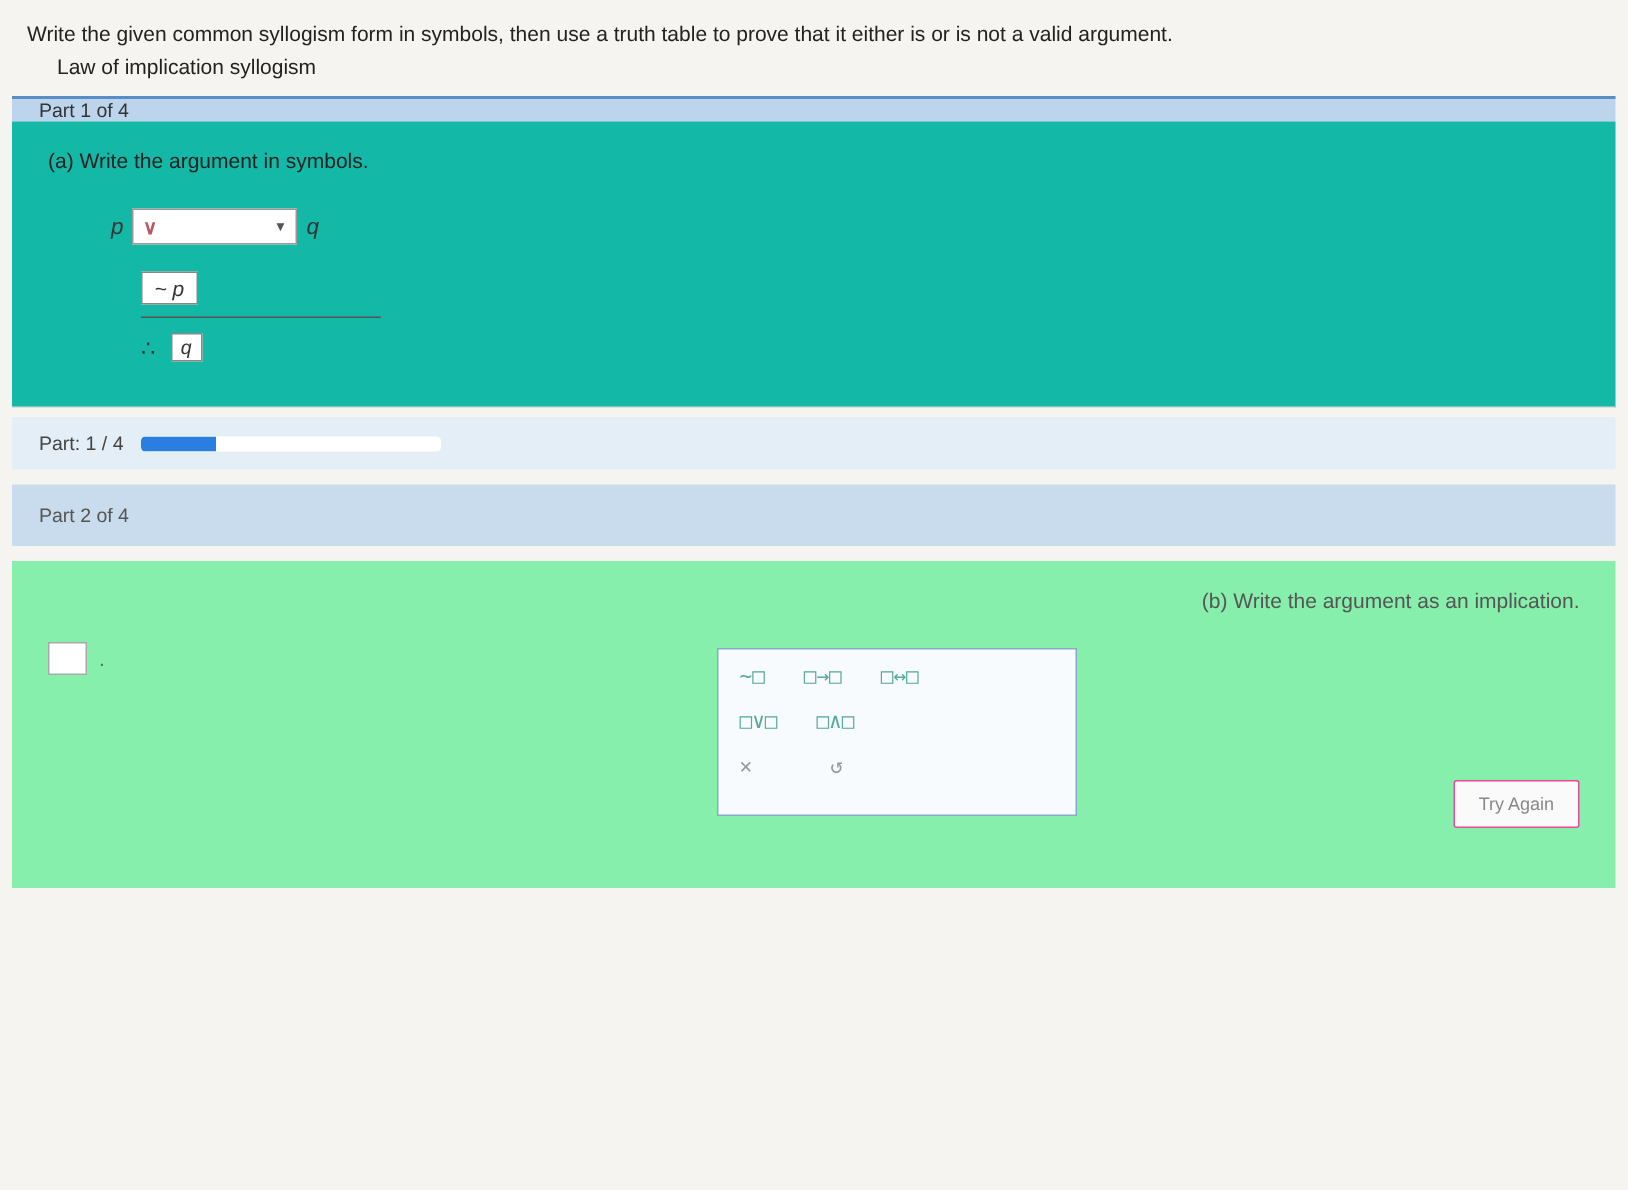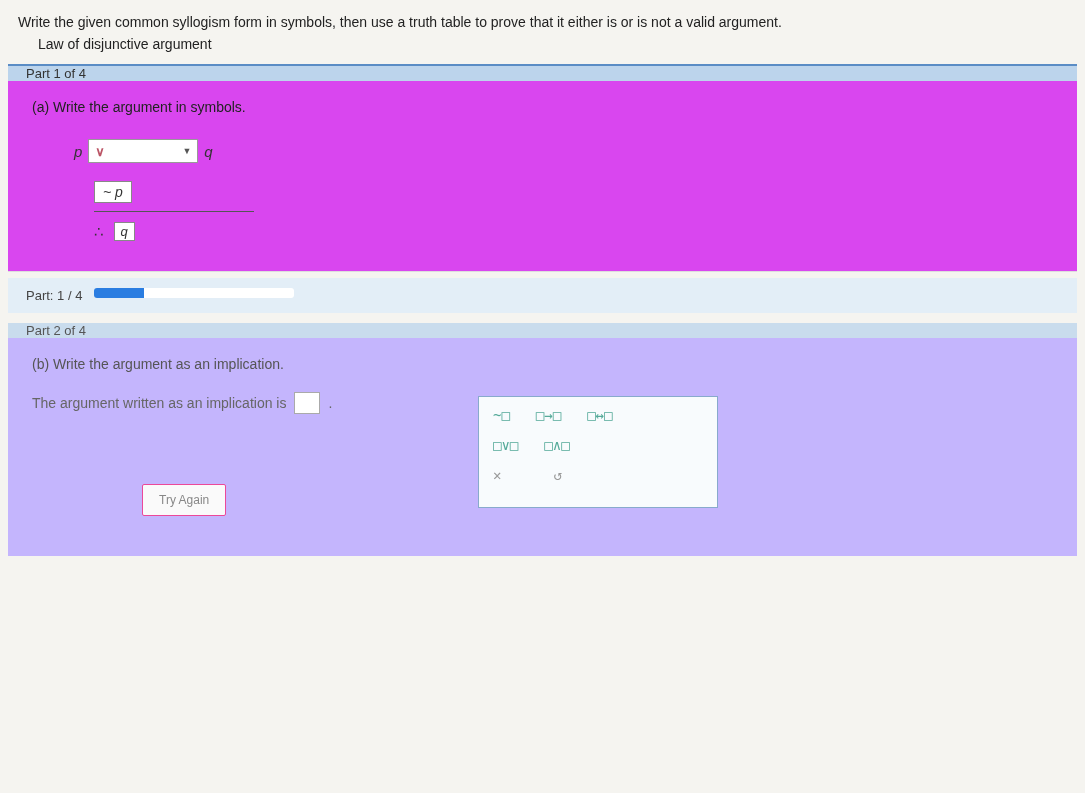--- a/index.html
+++ b/index.html
@@ -25,21 +25,21 @@
 }
 .part-bar {
   background: #bcd4ec;
   border-top: 2px solid #5a8cc5;
   padding: 0 18px;
   font-size: 13px;
   color: #333;
   margin: 0 8px;
 }
 .part-body {
-  background: #d946ef;
+  background: #14b8a6;
   margin: 0 8px;
   padding: 18px 24px 30px 24px;
   border-bottom: 1px solid #ddd;
 }
 .instr {
   font-size: 14px;
   color: #222;
   margin-bottom: 24px;
 }
 .argument-block {
@@ -99,49 +99,51 @@
   padding: 1px 6px;
   font-style: italic;
   font-size: 13px;
 }
 
 .progress-row {
   background: #e3eef7;
   margin: 6px 8px 0 8px;
   padding: 10px 18px;
   display: flex;
+  align-items: center;
   gap: 12px;
   font-size: 13px;
   color: #444;
 }
 .progress-track {
   width: 200px;
   height: 10px;
   background: #fff;
   border-radius: 3px;
   overflow: hidden;
 }
 .progress-fill {
   width: 25%;
   height: 100%;
   background: #2a7de1;
 }
 
 .part2-bar {
   background: #c9dced;
-  padding: 0 18px;
+  padding: 13px 18px;
   margin: 10px 8px 0 8px;
   font-size: 13px;
   color: #555;
 }
 .part2-body {
-  background: #c4b5fd;
-  margin: 0 8px;
+  background: #86efac;
+  margin: 10px 8px;
   padding: 18px 24px 40px 24px;
   position: relative;
+  text-align: right;
 }
 .instr2 { font-size: 14px; color: #555; margin-bottom: 20px; }
 .impl-line {
   font-size: 14px;
   color: #666;
   display: flex;
   align-items: center;
   gap: 8px;
 }
 .ans-box {
@@ -180,21 +182,21 @@
   font-size: 12px;
   color: #888;
   display: inline-block;
   border-radius: 2px;
 }
 </style>
 </head>
 <body>
 
 <div class="header-text">Write the given common syllogism form in symbols, then use a truth table to prove that it either is or is not a valid argument.</div>
-<div class="subhead">Law of disjunctive argument</div>
+<div class="subhead">Law of implication syllogism</div>
 
 <div class="part-bar">Part 1 of 4</div>
 <div class="part-body">
   <div class="instr">(a) Write the argument in symbols.</div>
   <div class="argument-block">
     <div class="line1">
       <span class="ital">p</span>
       <div class="dropdown">
         <span class="dd-val">∨</span>
         <span class="caret">▼</span>
@@ -216,21 +218,20 @@
   <span>Part: 1 / 4</span>
   <div class="progress-track">
     <div class="progress-fill"></div>
   </div>
 </div>
 
 <div class="part2-bar">Part 2 of 4</div>
 <div class="part2-body">
   <div class="instr2">(b) Write the argument as an implication.</div>
   <div class="impl-line">
-    <span>The argument written as an implication is</span>
     <span class="ans-box"></span>
     <span>.</span>
   </div>
 
   <div class="palette">
     <div class="prow">
       <span class="pitem">~□</span>
       <span class="pitem">□→□</span>
       <span class="pitem">□↔□</span>
     </div>

